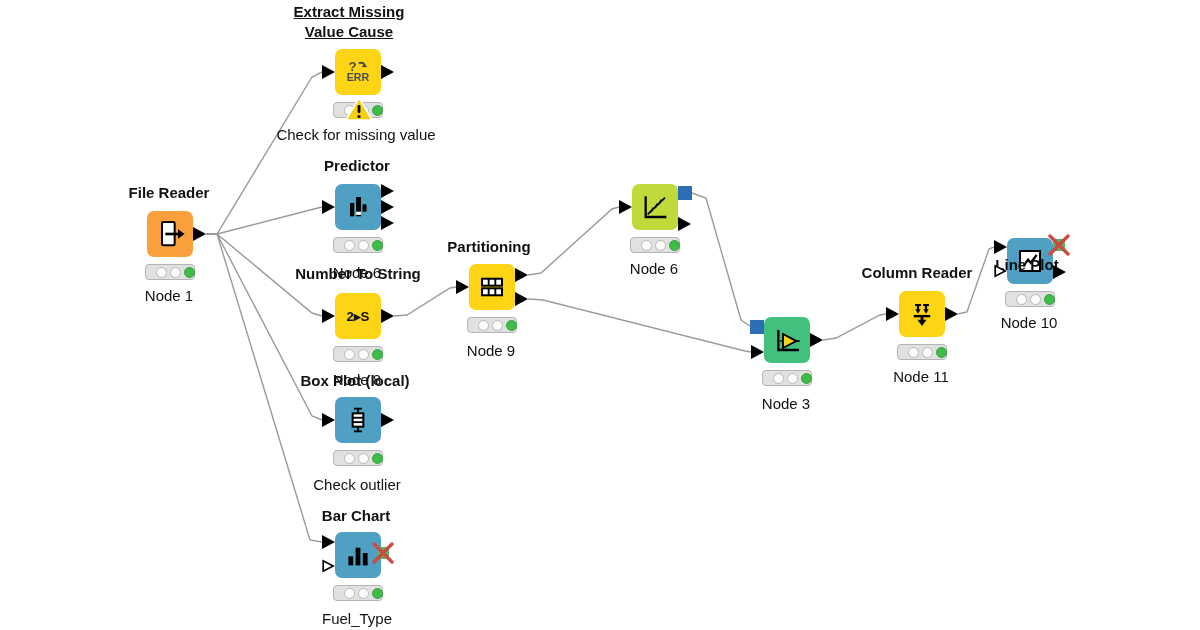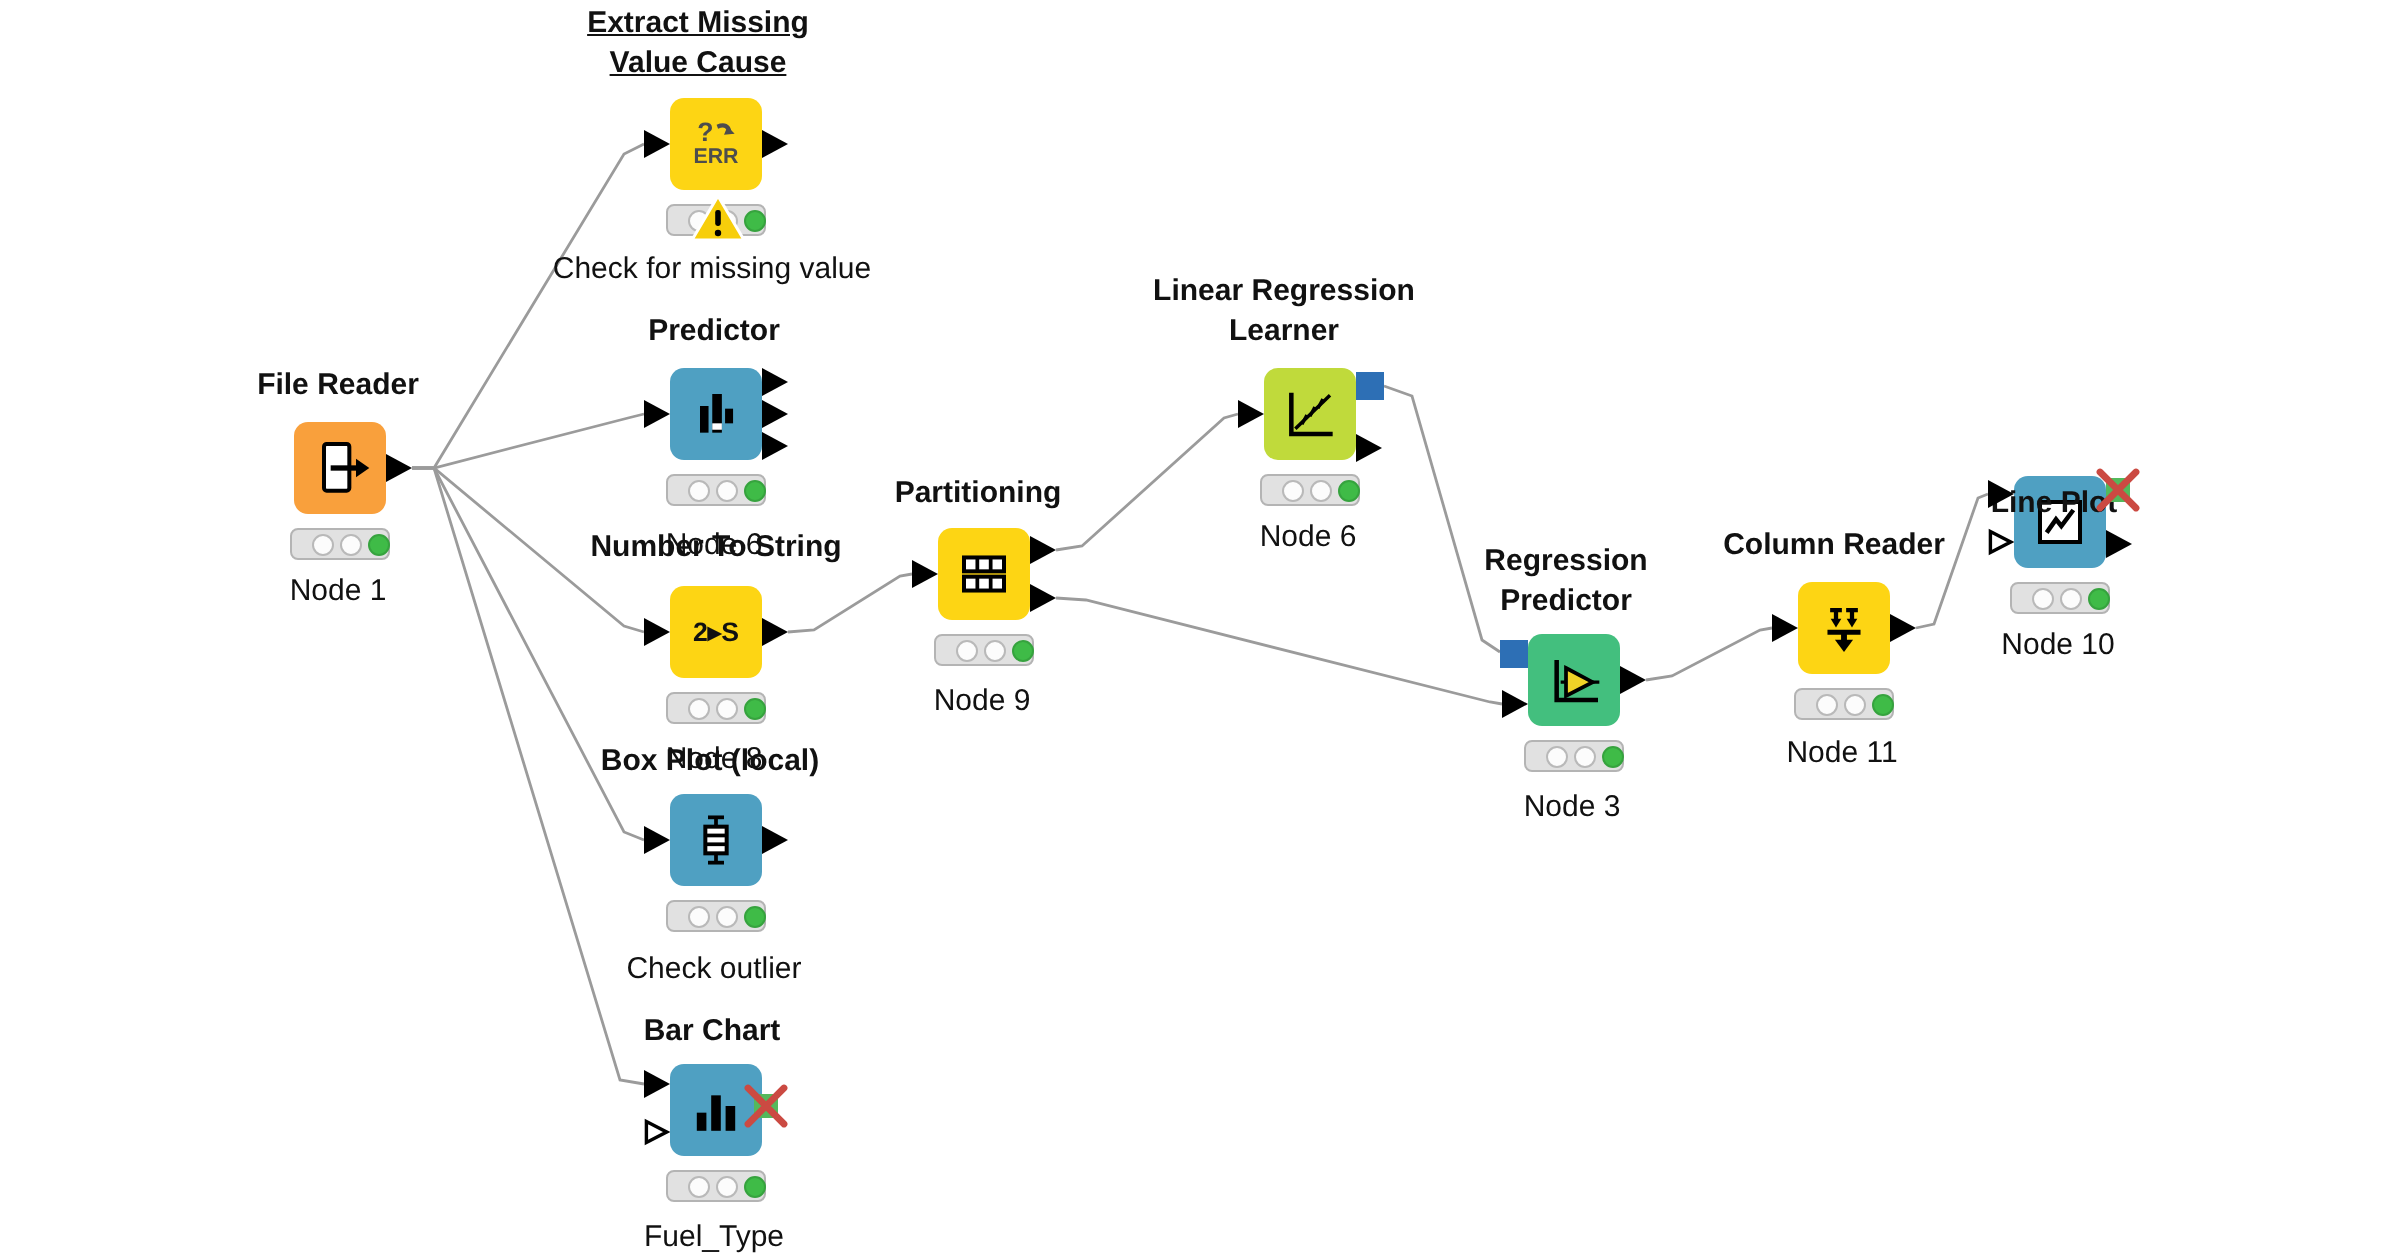--- a/index.html
+++ b/index.html
@@ -197,22 +197,20 @@
       </svg></div>
     <div class="port" style="left: 515px; top: 291.96px;"><svg width="13" height="14">
         <polygon points="0,0 0,14 13,7" fill="#000"></polygon>
       </svg></div>
     <div class="traffic" style="left: 467px; top: 317px;">
       <div class="dot idle" style="left: 10px;"></div>
       <div class="dot idle" style="left: 24px;"></div>
       <div class="dot green" style="left: 38px;"></div>
     </div>
     <div class="node-label" style="left: 654px; top: 260px; text-align: right;">Node 6</div>
-    <div class="node-title" style="left: 642px; top: 136px;">Linear Regression
-Learner</div>
     <div class="node-icon" style="left: 632px; top: 184px; background: rgb(192, 218, 59);">
       <svg width="32" height="32" viewBox="0 0 24 24">
         <path d="M5 4 L5 19.5 L20.5 19.5" fill="none" stroke="#000" stroke-width="1.7"></path>
         <line x1="6.5" y1="17.5" x2="19.5" y2="5" stroke="#000" stroke-width="1.3"></line>
         <line x1="9" y1="15.8" x2="10.8" y2="12.4" stroke="#000" stroke-width="1.2"></line>
         <line x1="12" y1="12.8" x2="13.8" y2="9.4" stroke="#000" stroke-width="1.2"></line>
         <line x1="15" y1="9.8" x2="16.8" y2="6.4" stroke="#000" stroke-width="1.2"></line>
       </svg>
     </div>
     <div class="port" style="left: 619px; top: 200px;"><svg width="13" height="14">
@@ -221,22 +219,20 @@
     <div class="model-port" style="left: 678px; top: 186.2px;"></div>
     <div class="port" style="left: 678px; top: 217.02px;"><svg width="13" height="14">
         <polygon points="0,0 0,14 13,7" fill="#000"></polygon>
       </svg></div>
     <div class="traffic" style="left: 630px; top: 237px;">
       <div class="dot idle" style="left: 10px;"></div>
       <div class="dot idle" style="left: 24px;"></div>
       <div class="dot green" style="left: 38px;"></div>
     </div>
     <div class="node-label" style="left: 786px; top: 395px;">Node 3</div>
-    <div class="node-title" style="left: 783px; top: 271px;">Regression
-Predictor</div>
     <div class="node-icon" style="left: 764px; top: 317px; background: rgb(67, 191, 126);">
       <svg width="32" height="32" viewBox="0 0 24 24">
         <path d="M5.5 4.5 L5.5 19.5 L21 19.5" fill="none" stroke="#000" stroke-width="1.7"></path>
         <line x1="7" y1="12.8" x2="21.5" y2="12.8" stroke="#000" stroke-width="1.3"></line>
         <path d="M9 7.5 L19 12.8 L9 18 Z" fill="#f0d327" stroke="#000" stroke-width="1.4"></path>
       </svg>
     </div>
     <div class="model-port" style="left: 750px; top: 320.12px;"></div>
     <div class="port" style="left: 751px; top: 344.96px;"><svg width="13" height="14">
         <polygon points="0,0 0,14 13,7" fill="#000"></polygon>
@@ -269,21 +265,21 @@
       </svg></div>
     <div class="port" style="left: 945px; top: 307px;"><svg width="13" height="14">
         <polygon points="0,0 0,14 13,7" fill="#000"></polygon>
       </svg></div>
     <div class="traffic" style="left: 897px; top: 344px;">
       <div class="dot idle" style="left: 10px;"></div>
       <div class="dot idle" style="left: 24px;"></div>
       <div class="dot green" style="left: 38px;"></div>
     </div>
     <div class="node-label" style="left: 1029px; top: 314px;">Node 10</div>
-    <div class="node-title" style="left: 1027px; top: 214px; margin-top: 28px;">Line Plot</div>
+    <div class="node-title" style="left: 1027px; top: 227px; margin-top: 28px;">Line Plot</div>
     <div class="node-icon" style="left: 1007px; top: 238px; background: rgb(79, 160, 194);">
       <svg width="32" height="32" viewBox="0 0 24 24">
         <rect x="4.5" y="4.5" width="15" height="15" fill="#fff" stroke="#000" stroke-width="1.5"></rect>
         <polyline points="7,16 10.5,11 12.5,13.5 17,7.5" fill="none" stroke="#000" stroke-width="1.7"></polyline>
       </svg>
     </div>
     <div class="port" style="left: 994px; top: 240.2px;"><svg width="13" height="14">
         <polygon points="0,0 0,14 13,7" fill="#000"></polygon>
       </svg></div>
     <div class="port" style="left: 994px; top: 264.12px;"><svg width="13" height="14">

